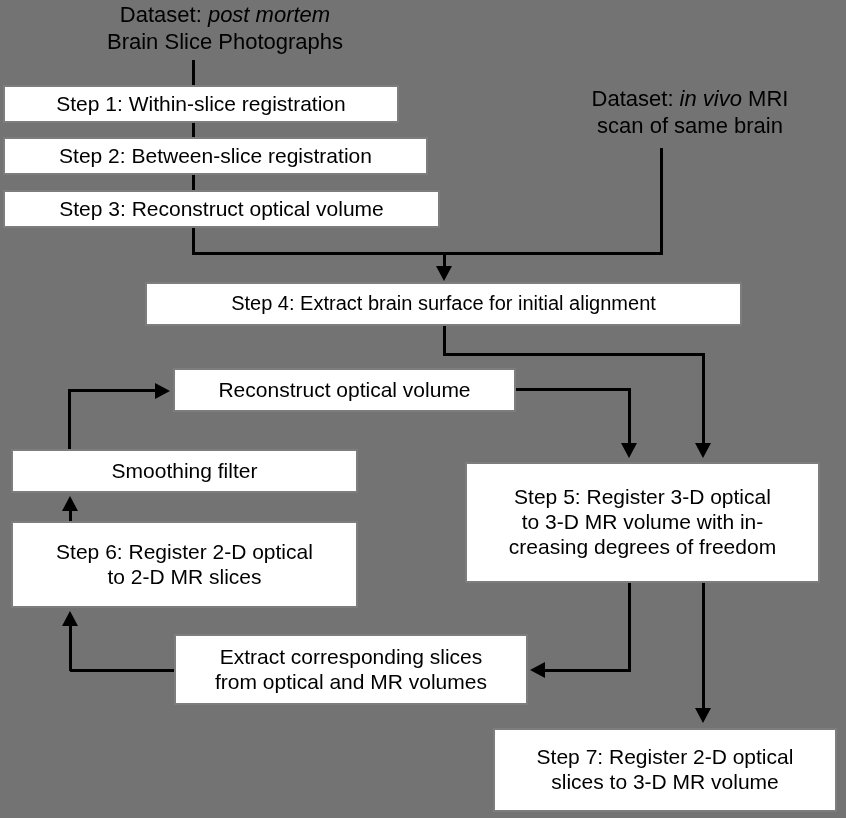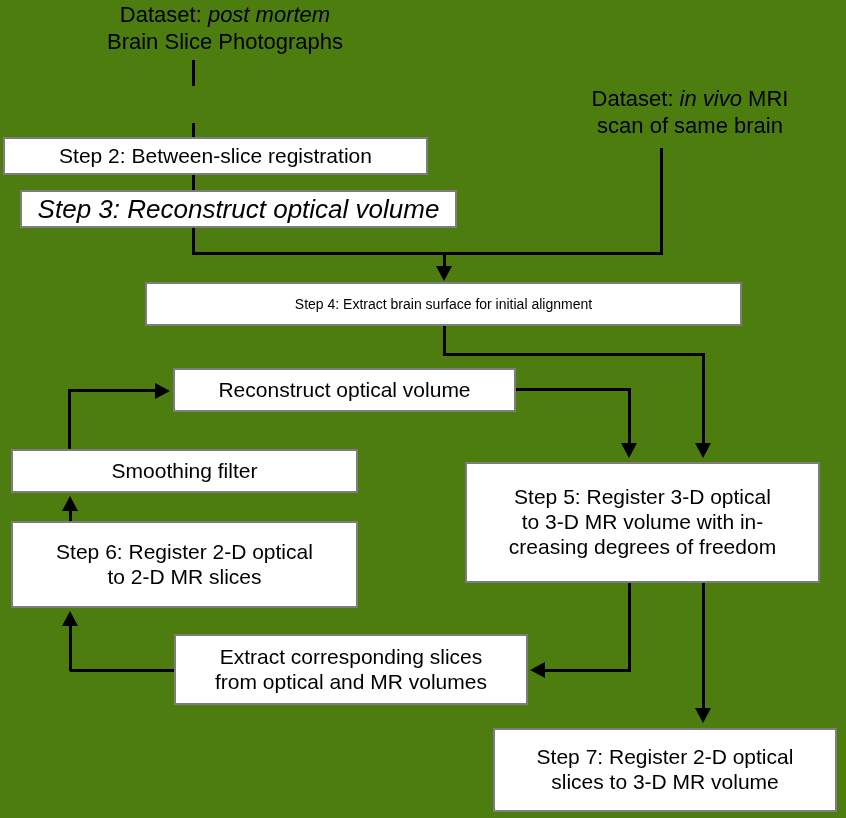--- a/index.html
+++ b/index.html
@@ -4,21 +4,21 @@
 <style>
   html, body {
     margin: 0;
     padding: 0;
     background: #ffffff;
   }
   #canvas {
     position: relative;
     width: 846px;
     height: 818px;
-    background: #4d7c0f;
+    background: #737373;
     font-family: "Liberation Sans", sans-serif;
     overflow: hidden;
   }
 
   
   .box {
     position: absolute;
     box-sizing: border-box;
     background: #ffffff;
     border: 2px solid #7d7d7d;
@@ -85,22 +85,22 @@
     border-bottom: 8px solid transparent;
     border-right: 15px solid #000000;
   }
 
   
   #lbl-postmortem { left: 60px; top: 2px;  width: 330px; font-size: 22px; }
   #lbl-invivo     { left: 540px; top: 86px; width: 300px; font-size: 22px; }
 
   #box-step1 { left: 3px;   top: 85px;  width: 396px; height: 38px; font-size: 21px; }
   #box-step2 { left: 3px;   top: 137px; width: 425px; height: 38px; font-size: 21px; }
-  #box-step3 { left: 20px;   top: 190px; width: 437px; height: 38px; font-size: 26px; font-style: italic; }
-  #box-step4 { left: 145px; top: 282px; width: 597px; height: 44px; font-size: 14px; }
+  #box-step3 { left: 3px;   top: 190px; width: 437px; height: 38px; font-size: 21px; }
+  #box-step4 { left: 145px; top: 282px; width: 597px; height: 44px; font-size: 20px; }
   #box-recon { left: 173px; top: 368px; width: 343px; height: 44px; font-size: 21px; }
   #box-smooth{ left: 11px;  top: 449px; width: 347px; height: 44px; font-size: 21px; }
   #box-step6 { left: 11px;  top: 521px; width: 347px; height: 87px; font-size: 21px; }
   #box-extract{left: 174px; top: 634px; width: 354px; height: 71px; font-size: 21px; }
   #box-step5 { left: 465px; top: 462px; width: 355px; height: 121px; font-size: 21px; }
   #box-step7 { left: 493px; top: 728px; width: 344px; height: 84px; font-size: 21px; }
 </style>
 </head>
 <body>
 
@@ -145,20 +145,23 @@
   <div class="vline" style="left:69px; top:625px; height:46px;"></div>
   <div class="arrow up" style="left:62px; top:611px;"></div>
 
   <div class="vline" style="left:69px; top:510px; height:13px;"></div>
   <div class="arrow up" style="left:62px; top:496px;"></div>
 
   <div class="vline" style="left:68px; top:389px; height:62px;"></div>
   <div class="hline" style="left:68px; top:389px; width:88px;"></div>
   <div class="arrow right" style="left:155px; top:383px;"></div>
 
+  <div class="box" id="box-step1">
+    <span class="txt">Step 1: Within-slice registration</span>
+  </div>
 
   <div class="box" id="box-step2">
     <span class="txt">Step 2: Between-slice registration</span>
   </div>
 
   <div class="box" id="box-step3">
     <span class="txt">Step 3: Reconstruct optical volume</span>
   </div>
 
   <div class="box" id="box-step4">

